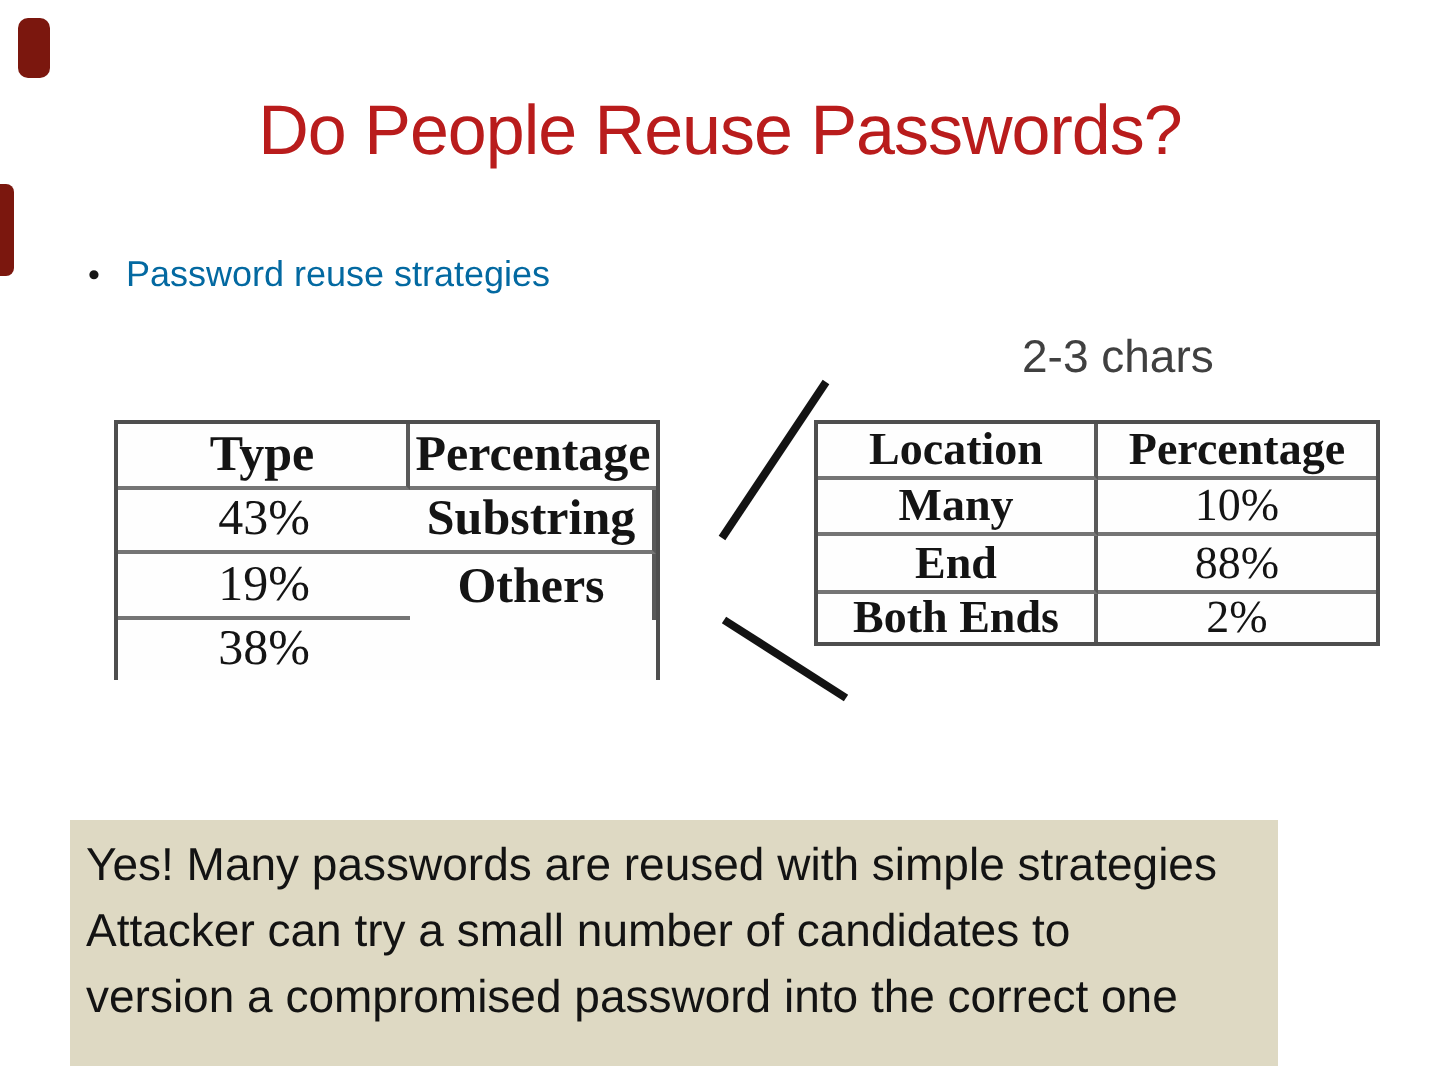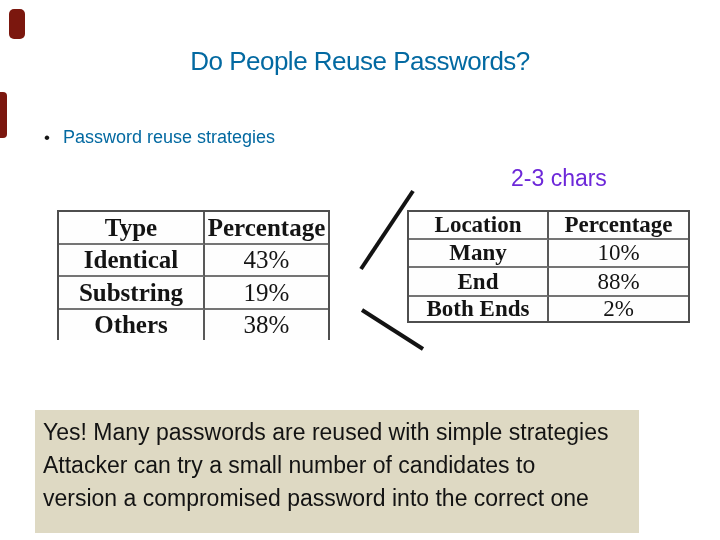--- a/index.html
+++ b/index.html
@@ -25,24 +25,24 @@
     left: 0; top: 92px;
     width: 7px; height: 46px;
     border-radius: 0 4px 4px 0;
   }
 
   .title {
     position: absolute;
     left: 0; right: 0; top: 46px;
     margin: 0;
     text-align: center;
-    font-size: 26px;
+    font-size: 35px;
     font-weight: 400;
     letter-spacing: -0.5px;
-    color: #0369a1;
+    color: #b91c1c;
   }
 
   .bullet-row {
     position: absolute;
     left: 44px; top: 127px;
     display: flex;
     align-items: center;
   }
   .bullet-dot {
     font-size: 17px;
@@ -52,21 +52,21 @@
   .bullet-text {
     font-size: 18px;
     color: #0369a1;
   }
 
   .chars-label {
     position: absolute;
     left: 511px; top: 165px;
     width: 110px;
     font-size: 23px;
-    color: #6d28d9;
+    color: #404040;
   }
 
   
   .dtable {
     position: absolute;
     display: grid;
     font-family: "Liberation Serif", serif;
     color: #141414;
     border: 2px solid #4e4e4e;
     box-sizing: border-box;
@@ -133,21 +133,20 @@
   <div class="bullet-row">
     <span class="bullet-dot">•</span>
     <span class="bullet-text">Password reuse strategies</span>
   </div>
 
   <div class="chars-label">2-3 chars</div>
 
   <div class="dtable table-left">
     <div class="cell c1 hdr">Type</div>
     <div class="cell hdr">Percentage</div>
-    <div class="cell c1 lab">Identical</div>
     <div class="cell val">43%</div>
     <div class="cell c1 lab">Substring</div>
     <div class="cell val">19%</div>
     <div class="cell c1 lab last-row">Others</div>
     <div class="cell val last-row">38%</div>
   </div>
 
   <div class="dtable table-right">
     <div class="cell c1 hdr">Location</div>
     <div class="cell hdr">Percentage</div>

